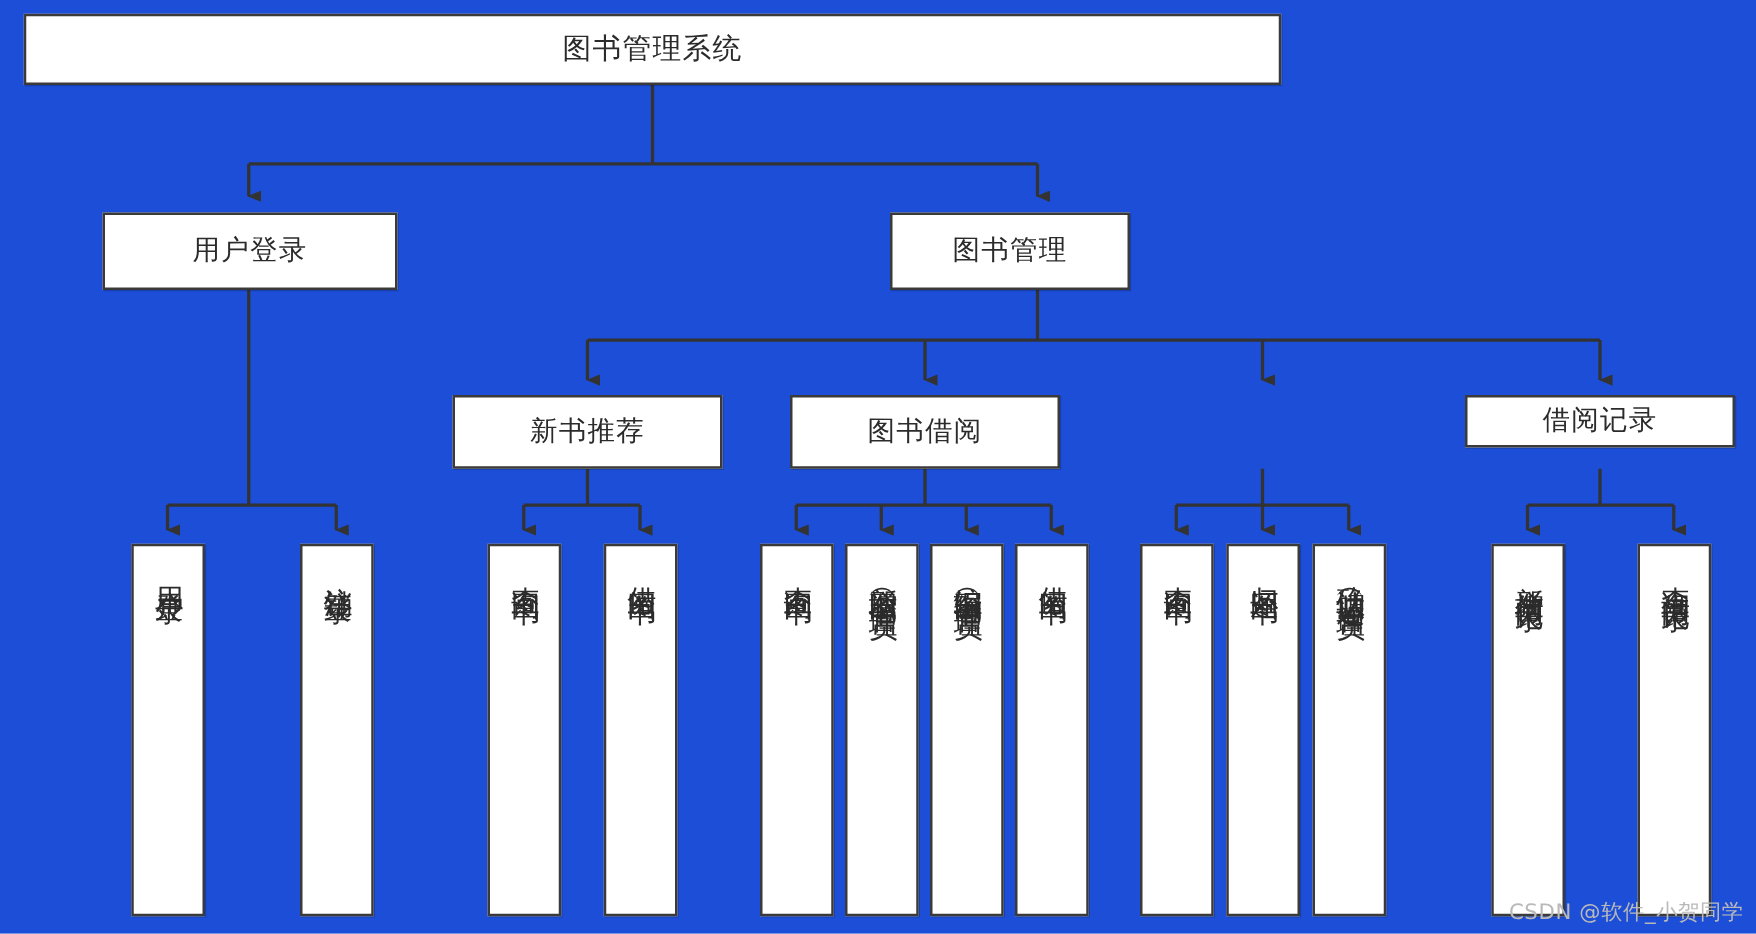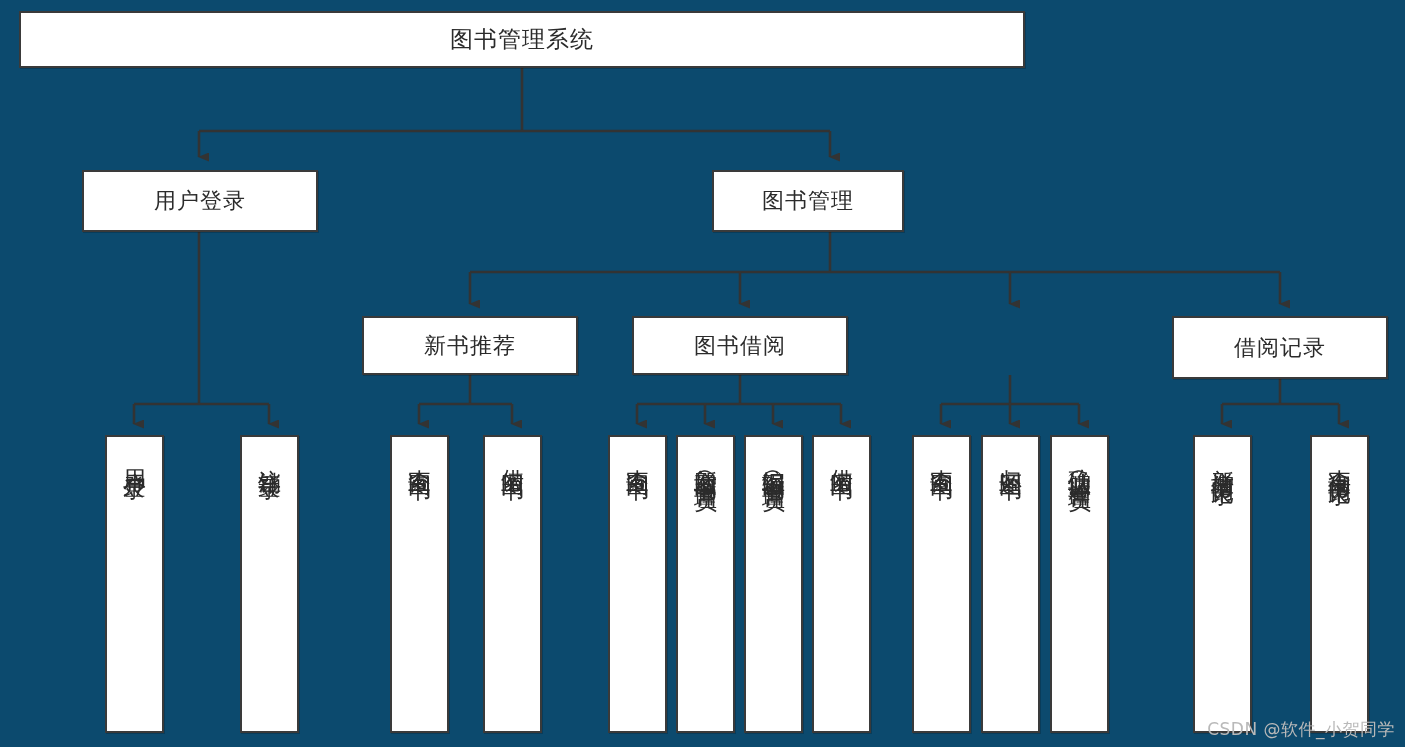--- a/index.html
+++ b/index.html
@@ -5,21 +5,21 @@
 <style>
   html,body{margin:0;padding:0;background:#ffffff;}
   body{
     font-family:"DejaVu Sans","Liberation Sans",sans-serif;
     color:#1a1a1a;
   }
   #canvas{
     position:relative;
     width:1405px;
     height:747px;
-    background:#0c4a6e;
+    background:#1d4ed8;
     overflow:hidden;
   }
   svg.connectors{
     position:absolute;
     left:0;top:0;
     width:1405px;
     height:747px;
     pointer-events:none;
   }
   .node{
@@ -130,21 +130,21 @@
   <div class="node" style="left:712px;top:170px;width:192px;height:62px;">
     <span class="label">图书管理</span>
   </div>
 
   <div class="node" style="left:362px;top:316px;width:216px;height:59px;align-items:center;">
     <span class="label">新书推荐</span>
   </div>
   <div class="node" style="left:632px;top:316px;width:216px;height:59px;">
     <span class="label">图书借阅</span>
   </div>
-  <div class="node" style="left:1172px;top:316px;width:216px;height:63px;">
+  <div class="node" style="left:1172px;top:316px;width:216px;height:42px;">
     <span class="label">借阅记录</span>
   </div>
 
   <div class="node vertical" style="left:105px;top:435px;width:59px;height:298px;">
     <span class="label">用户登录</span>
   </div>
   <div class="node vertical" style="left:240px;top:435px;width:59px;height:298px;">
     <span class="label">注销登录</span>
   </div>
 

